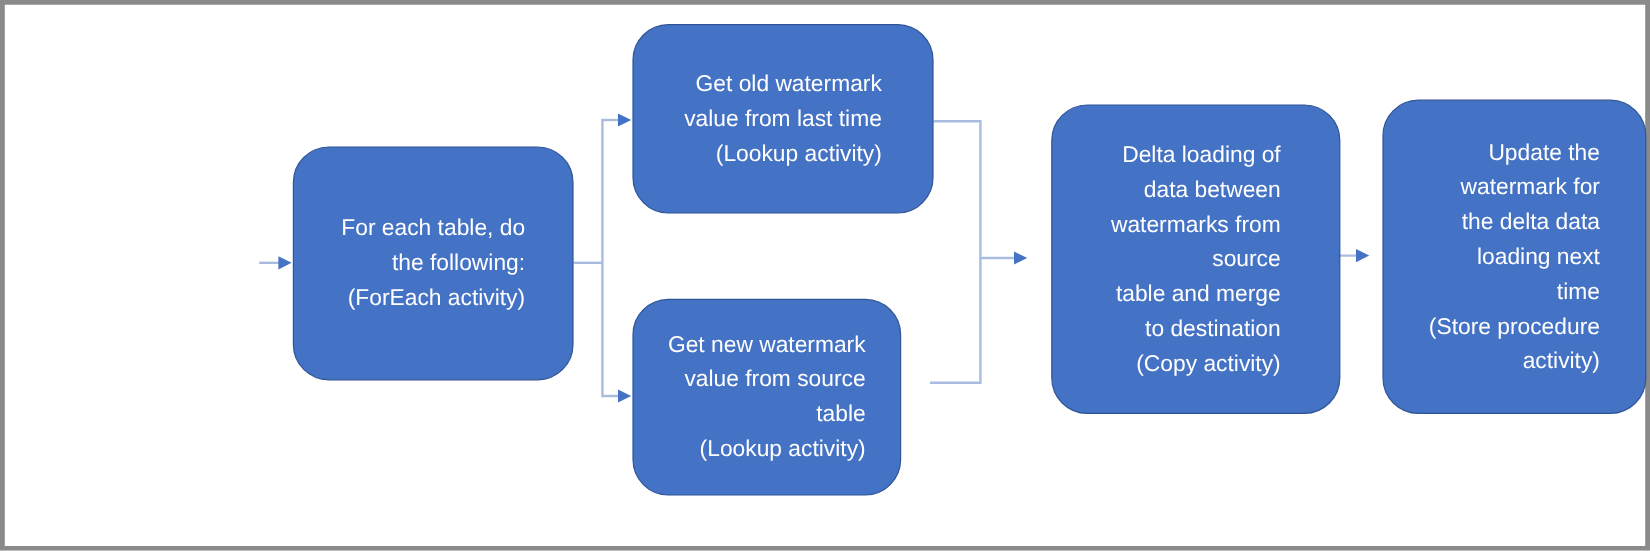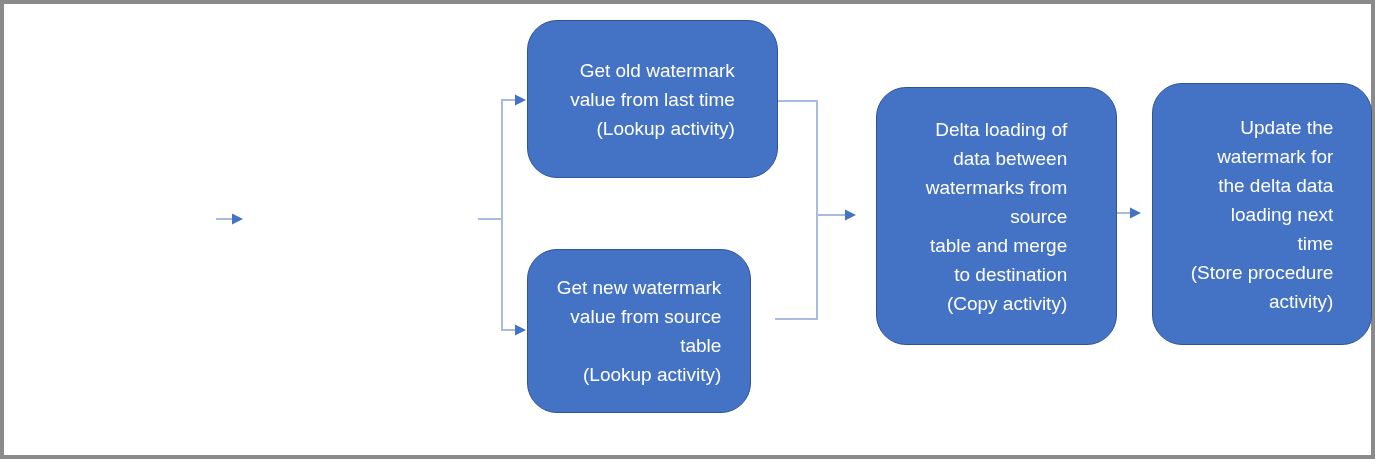--- a/index.html
+++ b/index.html
@@ -88,20 +88,25 @@
       <polygon class="c-arrow" points="856,215 845,209.5 845,220.5"></polygon>
     </g>
 
     <g>
       <line class="c-line" x1="1098" y1="213" x2="1131" y2="213"></line>
       <polygon class="c-arrow" points="1141,213 1130,207.5 1130,218.5"></polygon>
     </g>
   </svg>
 
 
+  <div class="node" style="left:244px; top:122px; width:234px; height:195px;">
+    <span class="node-text">For each table, do
+the following:
+(ForEach activity)</span>
+  </div>
 
   <div class="node" style="left:527px; top:20px; width:251px; height:158px;">
     <span class="node-text">Get old watermark
 value from last time
 (Lookup activity)</span>
   </div>
 
   <div class="node" style="left:527px; top:249px; width:224px; height:164px;">
     <span class="node-text">Get new watermark
 value from source

